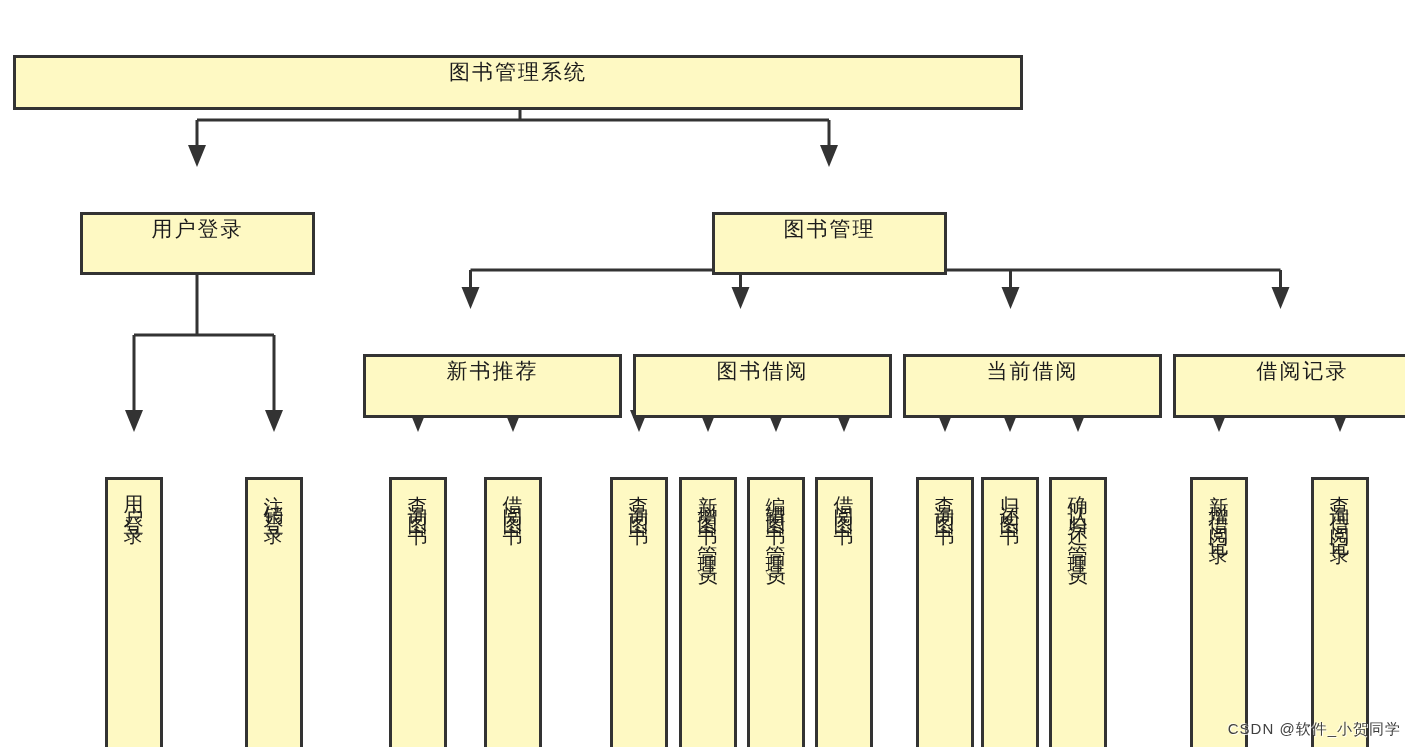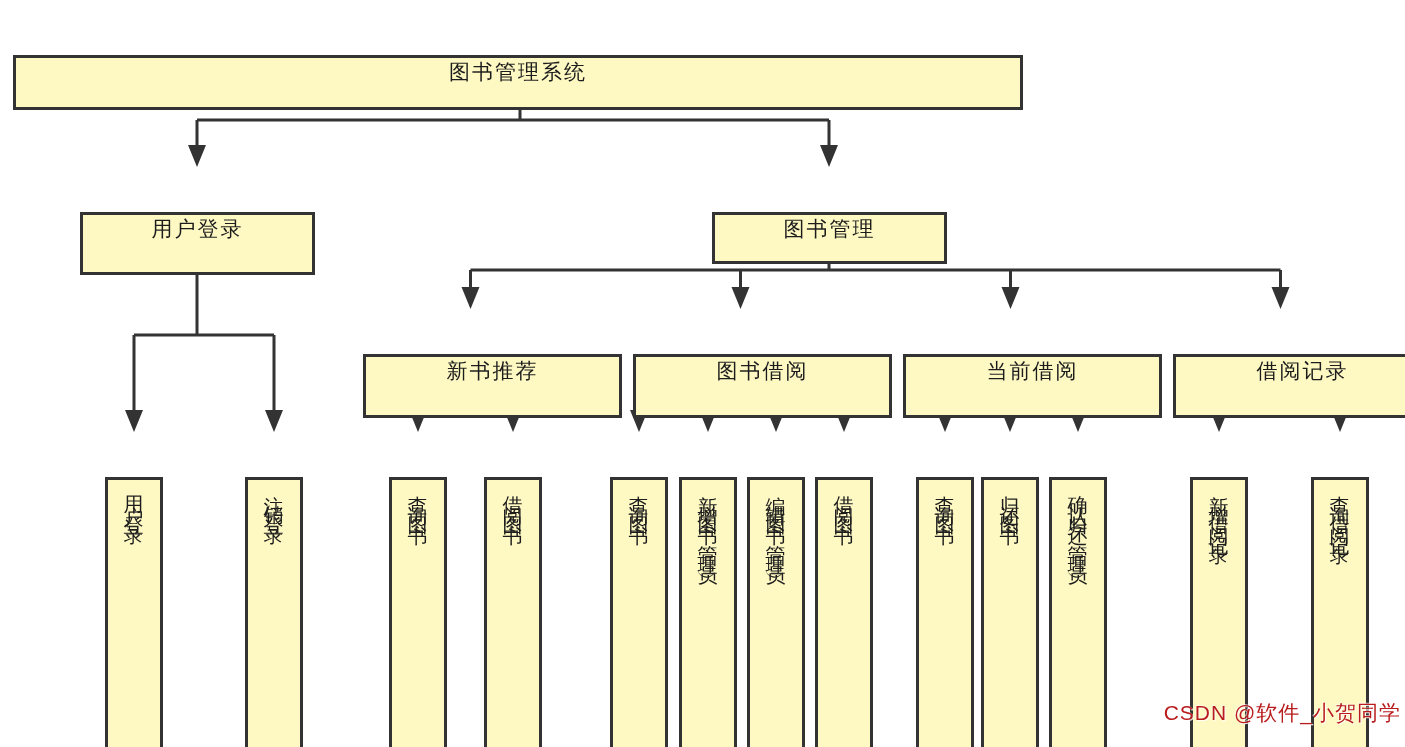--- a/index.html
+++ b/index.html
@@ -14,42 +14,42 @@
   }
   .node .lbl { font-size:21px; letter-spacing:2px; color:#1c1c1c; white-space:nowrap; }
   .leaf { width:58px; top:435px; height:300px; }
   .leaf .vlbl {
     writing-mode:vertical-rl; text-orientation:mixed;
     font-size:20px; letter-spacing:10px; line-height:1;
     color:#1c1c1c; white-space:nowrap;
   }
   #root-node  { left:13px;  top:13px;  width:1010px; height:55px; }
   #l2-a { left:80px;  top:170px; width:235px; height:63px; }
-  #l2-b { left:712px; top:170px; width:235px; height:52px; }
+  #l2-b { left:712px; top:170px; width:235px; height:63px; }
   .l3 { top:312px; width:259px; height:64px; }
   #l3-a { left:363px; }
   #l3-b { left:633px; }
   #l3-c { left:903px; }
   #l3-d { left:1173px; }
   #leaf-1  { left:105px;  }
   #leaf-2  { left:245px;  }
   #leaf-3  { left:389px;  }
   #leaf-4  { left:484px;  }
   #leaf-5  { left:610px;  }
   #leaf-6  { left:679px;  }
   #leaf-7  { left:747px;  }
   #leaf-8  { left:815px;  }
   #leaf-9  { left:916px;  }
   #leaf-10 { left:981px;  }
   #leaf-11 { left:1049px; }
   #leaf-12 { left:1190px; }
   #leaf-13 { left:1311px; }
   #watermark {
-    position:absolute; right:4px; bottom:20px; z-index:5;
-    font-size:21px; color:#b91c1c; letter-spacing:1px; white-space:nowrap;
+    position:absolute; right:4px; bottom:8px; z-index:5;
+    font-size:15px; color:#404040; letter-spacing:1px; white-space:nowrap;
     text-shadow:1px 1px 0 rgba(255,255,255,0.85), -1px -1px 0 rgba(255,255,255,0.6);
   }
 </style>
 </head>
 <body>
 
 <div id="stage">
 
   <svg id="connectors" viewBox="0 0 1405 747" xmlns="http://www.w3.org/2000/svg">
     <path fill="none" stroke="#333333" stroke-width="3" d="

